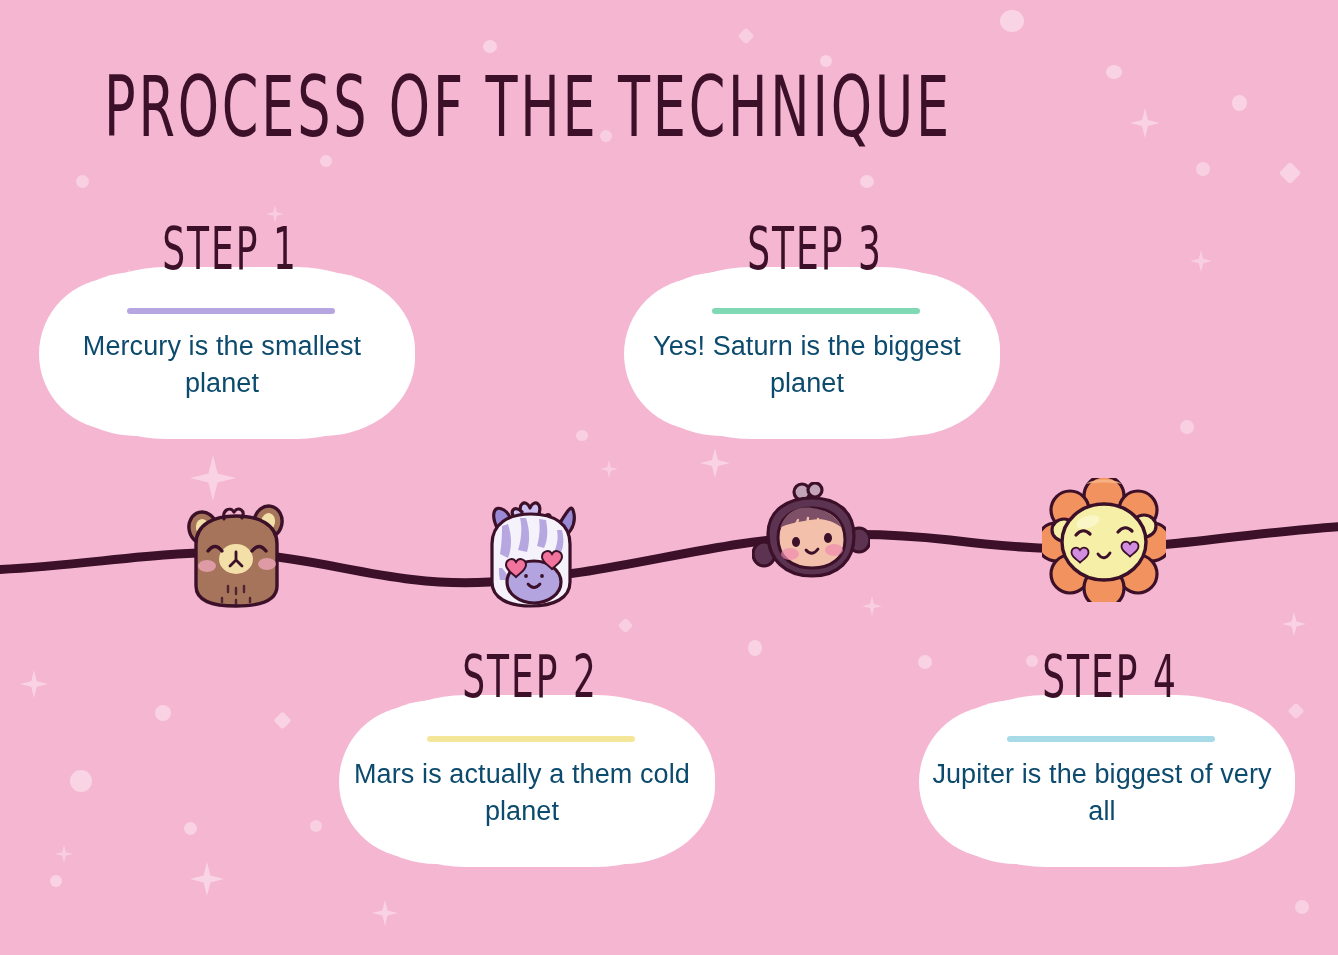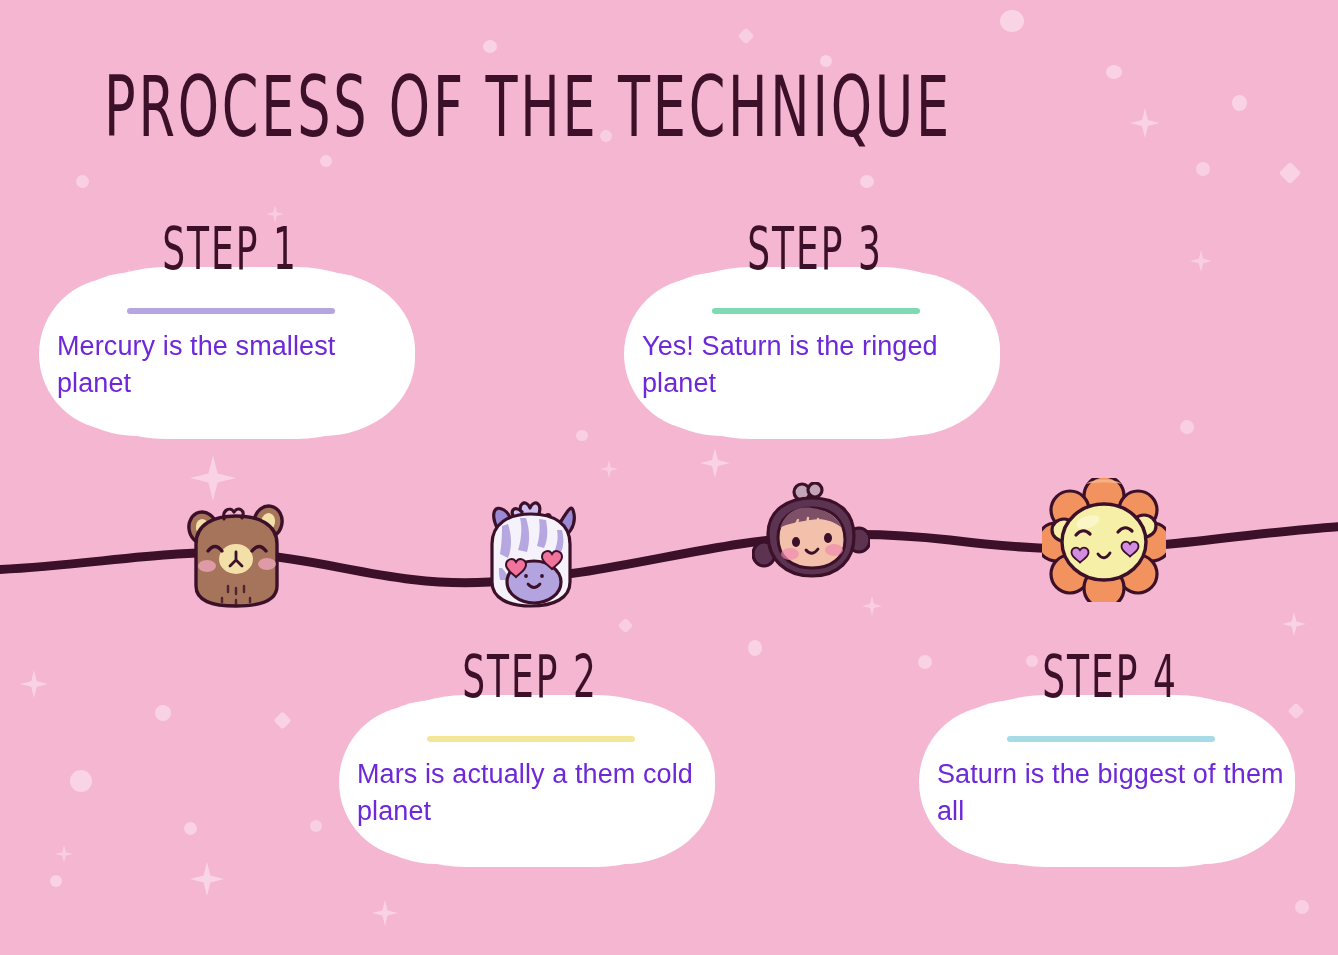--- a/index.html
+++ b/index.html
@@ -128,27 +128,28 @@
     left: 82px;
     top: 88px;
     width: 208px;
     height: 6px;
     border-radius: 4px;
     z-index: 4;
   }
 
   .step-text {
     position: absolute;
-    left: 12px;
+    left: 0;
     top: 108px;
     width: 354px;
+    text-align: center;
     font-family: "Liberation Sans", "DejaVu Sans", sans-serif;
     font-size: 27px;
     line-height: 1.36;
-    color: #6d28d9;
+    color: #0c4a6e;
     letter-spacing: 0.1px;
     z-index: 4;
   }
 
   
   #step-1 { left: 45px;  top: 220px; }
   #step-3 { left: 630px; top: 220px; }
   #step-2 { left: 345px; top: 648px; }
   #step-4 { left: 925px; top: 648px; }
 
@@ -222,35 +223,35 @@
     <div class="step-card"></div>
     <div class="step-label">STEP 1</div>
     <div class="step-divider" style="background:#b5a6e2;"></div>
     <div class="step-text">Mercury is the smallest planet</div>
   </div>
 
   <div class="step-block" id="step-3">
     <div class="step-card"></div>
     <div class="step-label">STEP 3</div>
     <div class="step-divider" style="background: rgb(127, 217, 180);"></div>
-    <div class="step-text">Yes! Saturn is the ringed planet</div>
+    <div class="step-text">Yes! Saturn is the biggest planet</div>
   </div>
 
   <div class="step-block" id="step-2">
     <div class="step-card"></div>
     <div class="step-label">STEP 2</div>
     <div class="step-divider" style="background: rgb(245, 231, 154);"></div>
     <div class="step-text">Mars is actually a them cold planet</div>
   </div>
 
   <div class="step-block" id="step-4">
     <div class="step-card"></div>
     <div class="step-label">STEP 4</div>
     <div class="step-divider" style="background:#a8dbe8;"></div>
-    <div class="step-text">Saturn is the biggest of them all</div>
+    <div class="step-text">Jupiter is the biggest of very all</div>
   </div>
 
   <svg class="character" id="char-bear" width="108" height="112" viewBox="0 0 108 112">
     <g stroke="#3b1028" stroke-width="3.4" stroke-linejoin="round" stroke-linecap="round">
 
       <ellipse cx="21" cy="30" rx="14" ry="16" fill="#a5745a" transform="rotate(-14 21 30)"></ellipse>
       <ellipse cx="21" cy="30" rx="7" ry="9" fill="#f3dfa8" stroke="none" transform="rotate(-14 21 30)"></ellipse>
       <ellipse cx="86" cy="24" rx="14" ry="16" fill="#a5745a" transform="rotate(12 86 24)"></ellipse>
       <ellipse cx="86" cy="24" rx="7" ry="9" fill="#f3dfa8" stroke="none" transform="rotate(12 86 24)"></ellipse>
 

